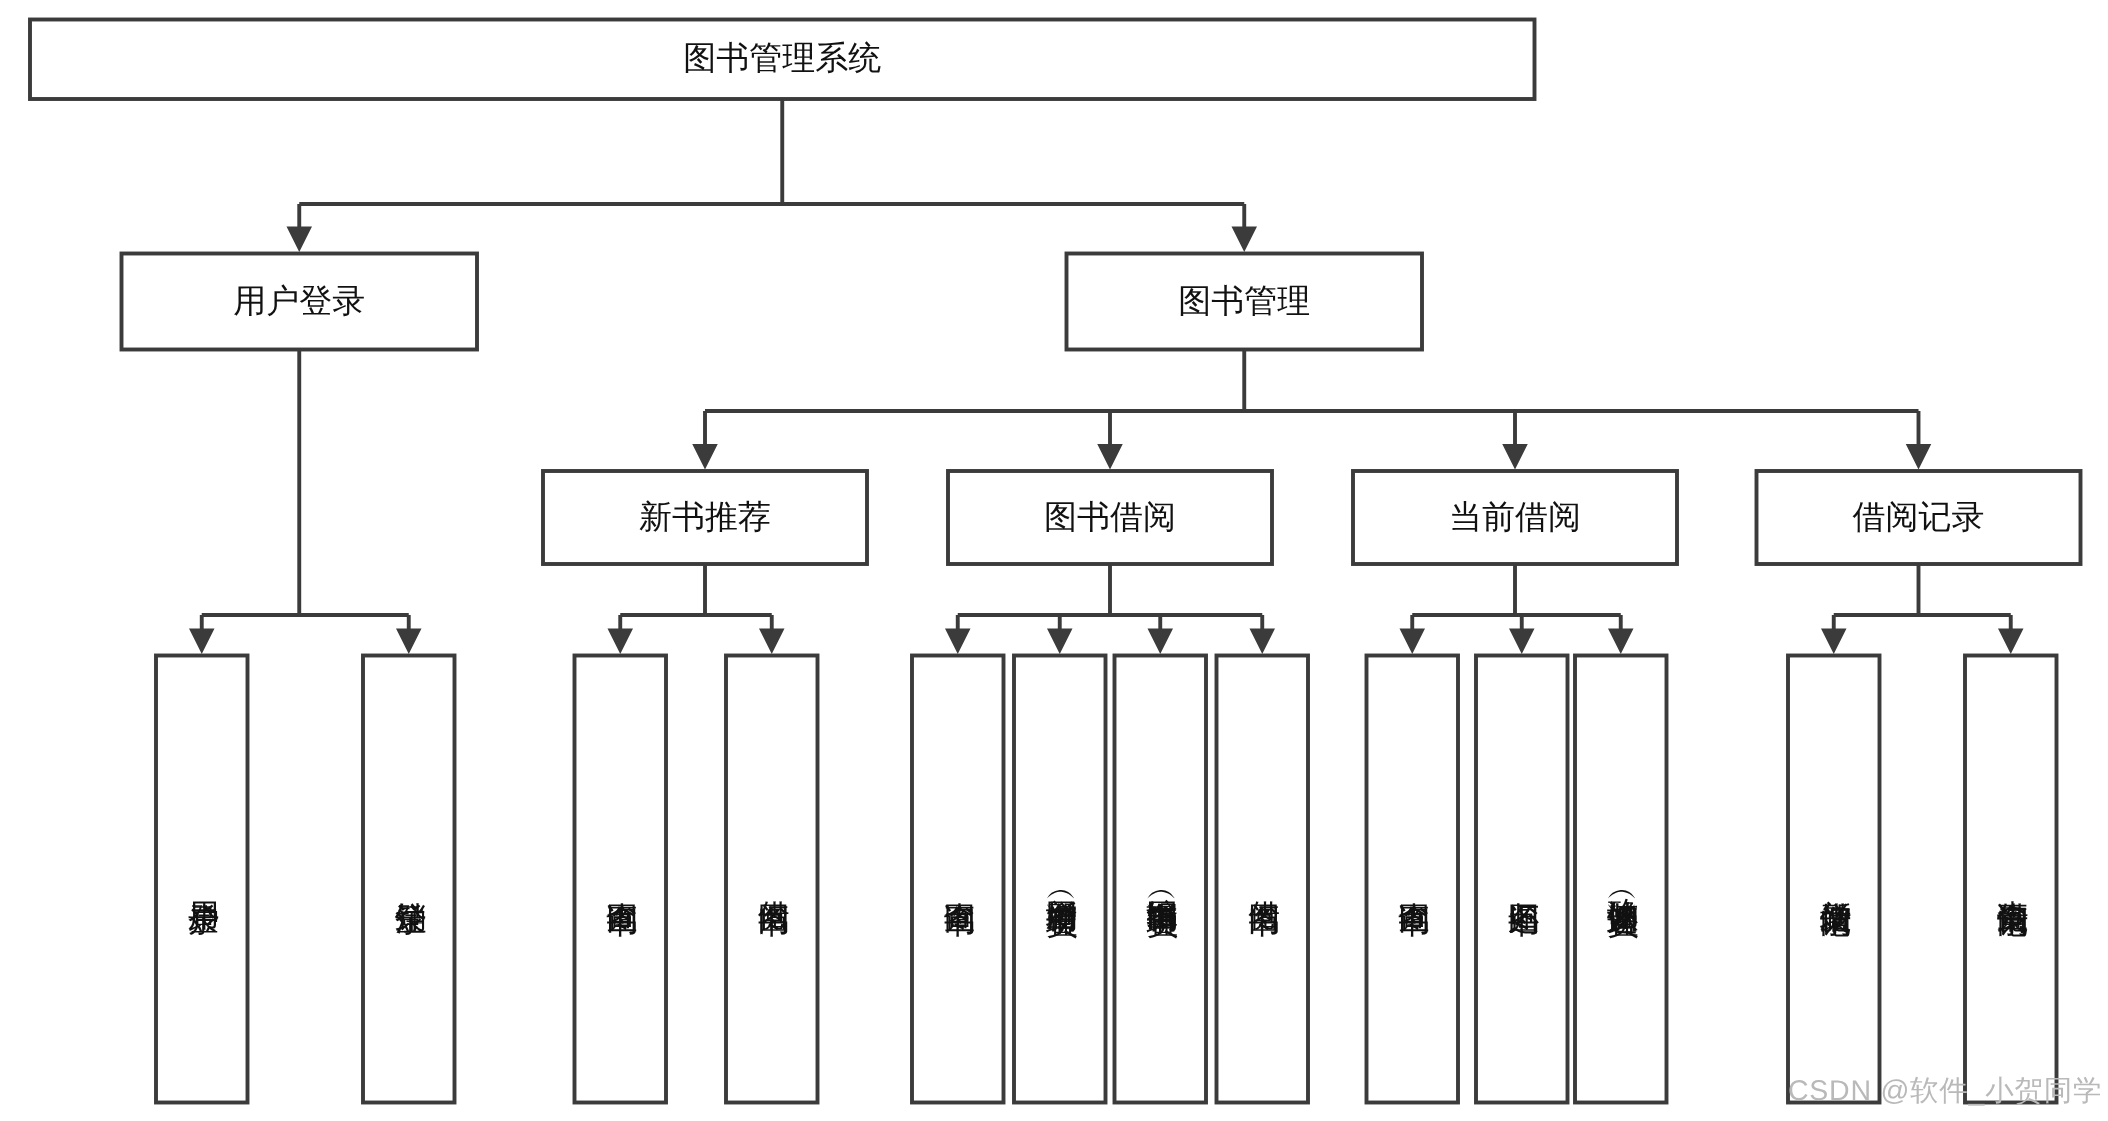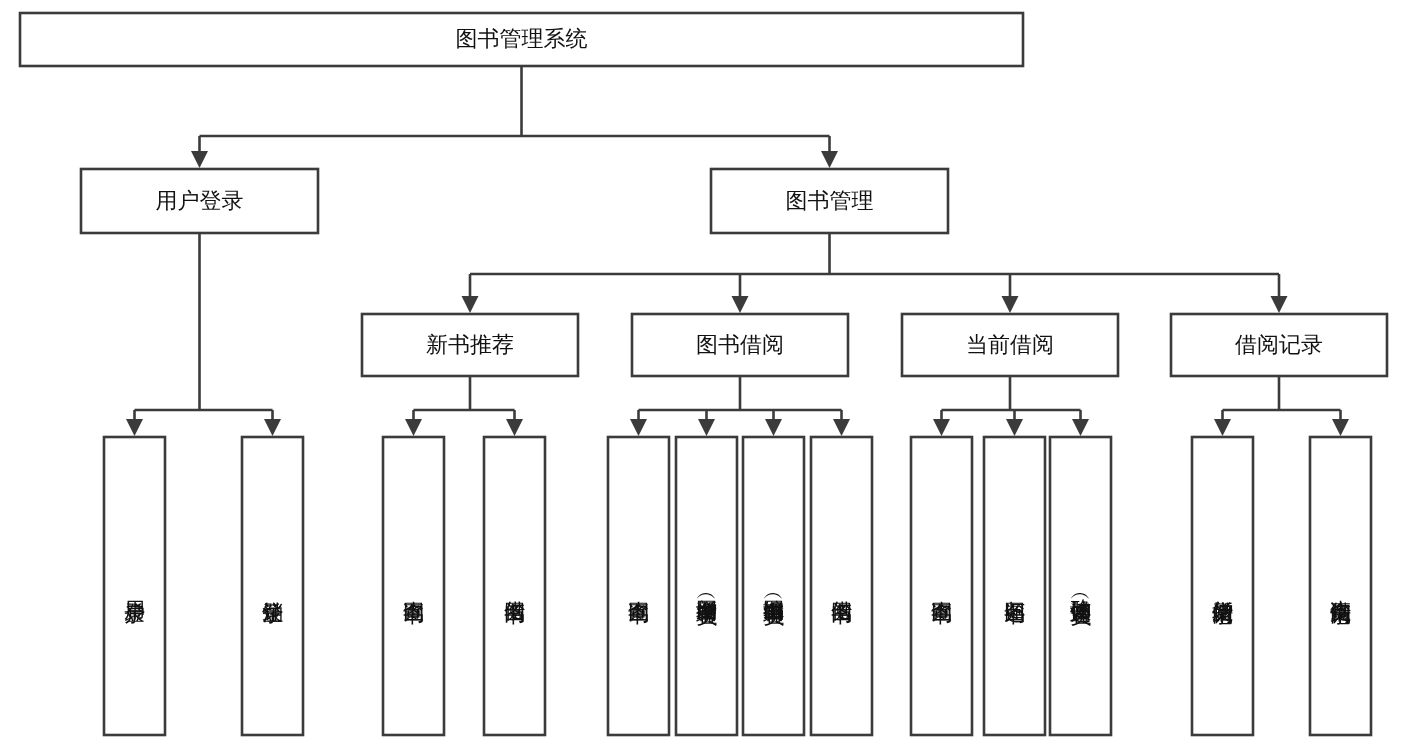--- a/index.html
+++ b/index.html
@@ -172,14 +172,15 @@
       <div class="leaf-label" style="left: 676px; top: 437px; width: 61px; height: 298px;">新增图书（管理员）</div>
       <div class="leaf-label" style="left: 743px; top: 437px; width: 61px; height: 298px;">编辑图书（管理员）</div>
       <div class="leaf-label" style="left: 811px; top: 437px; width: 61px; height: 298px;">借阅图书</div>
       <div class="leaf-label" style="left: 911px; top: 437px; width: 61px; height: 298px;">查询图书</div>
       <div class="leaf-label" style="left: 984px; top: 437px; width: 61px; height: 298px;">归还图书</div>
       <div class="leaf-label" style="left: 1050px; top: 437px; width: 61px; height: 298px;">确认归还（管理员）</div>
       <div class="leaf-label" style="left: 1192px; top: 437px; width: 61px; height: 298px;">新增借阅记录</div>
       <div class="leaf-label" style="left: 1310px; top: 437px; width: 61px; height: 298px;">查询借阅记录</div>
     </div>
 
+  <div class="watermark" style="left: 1192px; top: 714px;">CSDN @软件_小贺同学</div>
 
 </div>
 
 </body></html>

